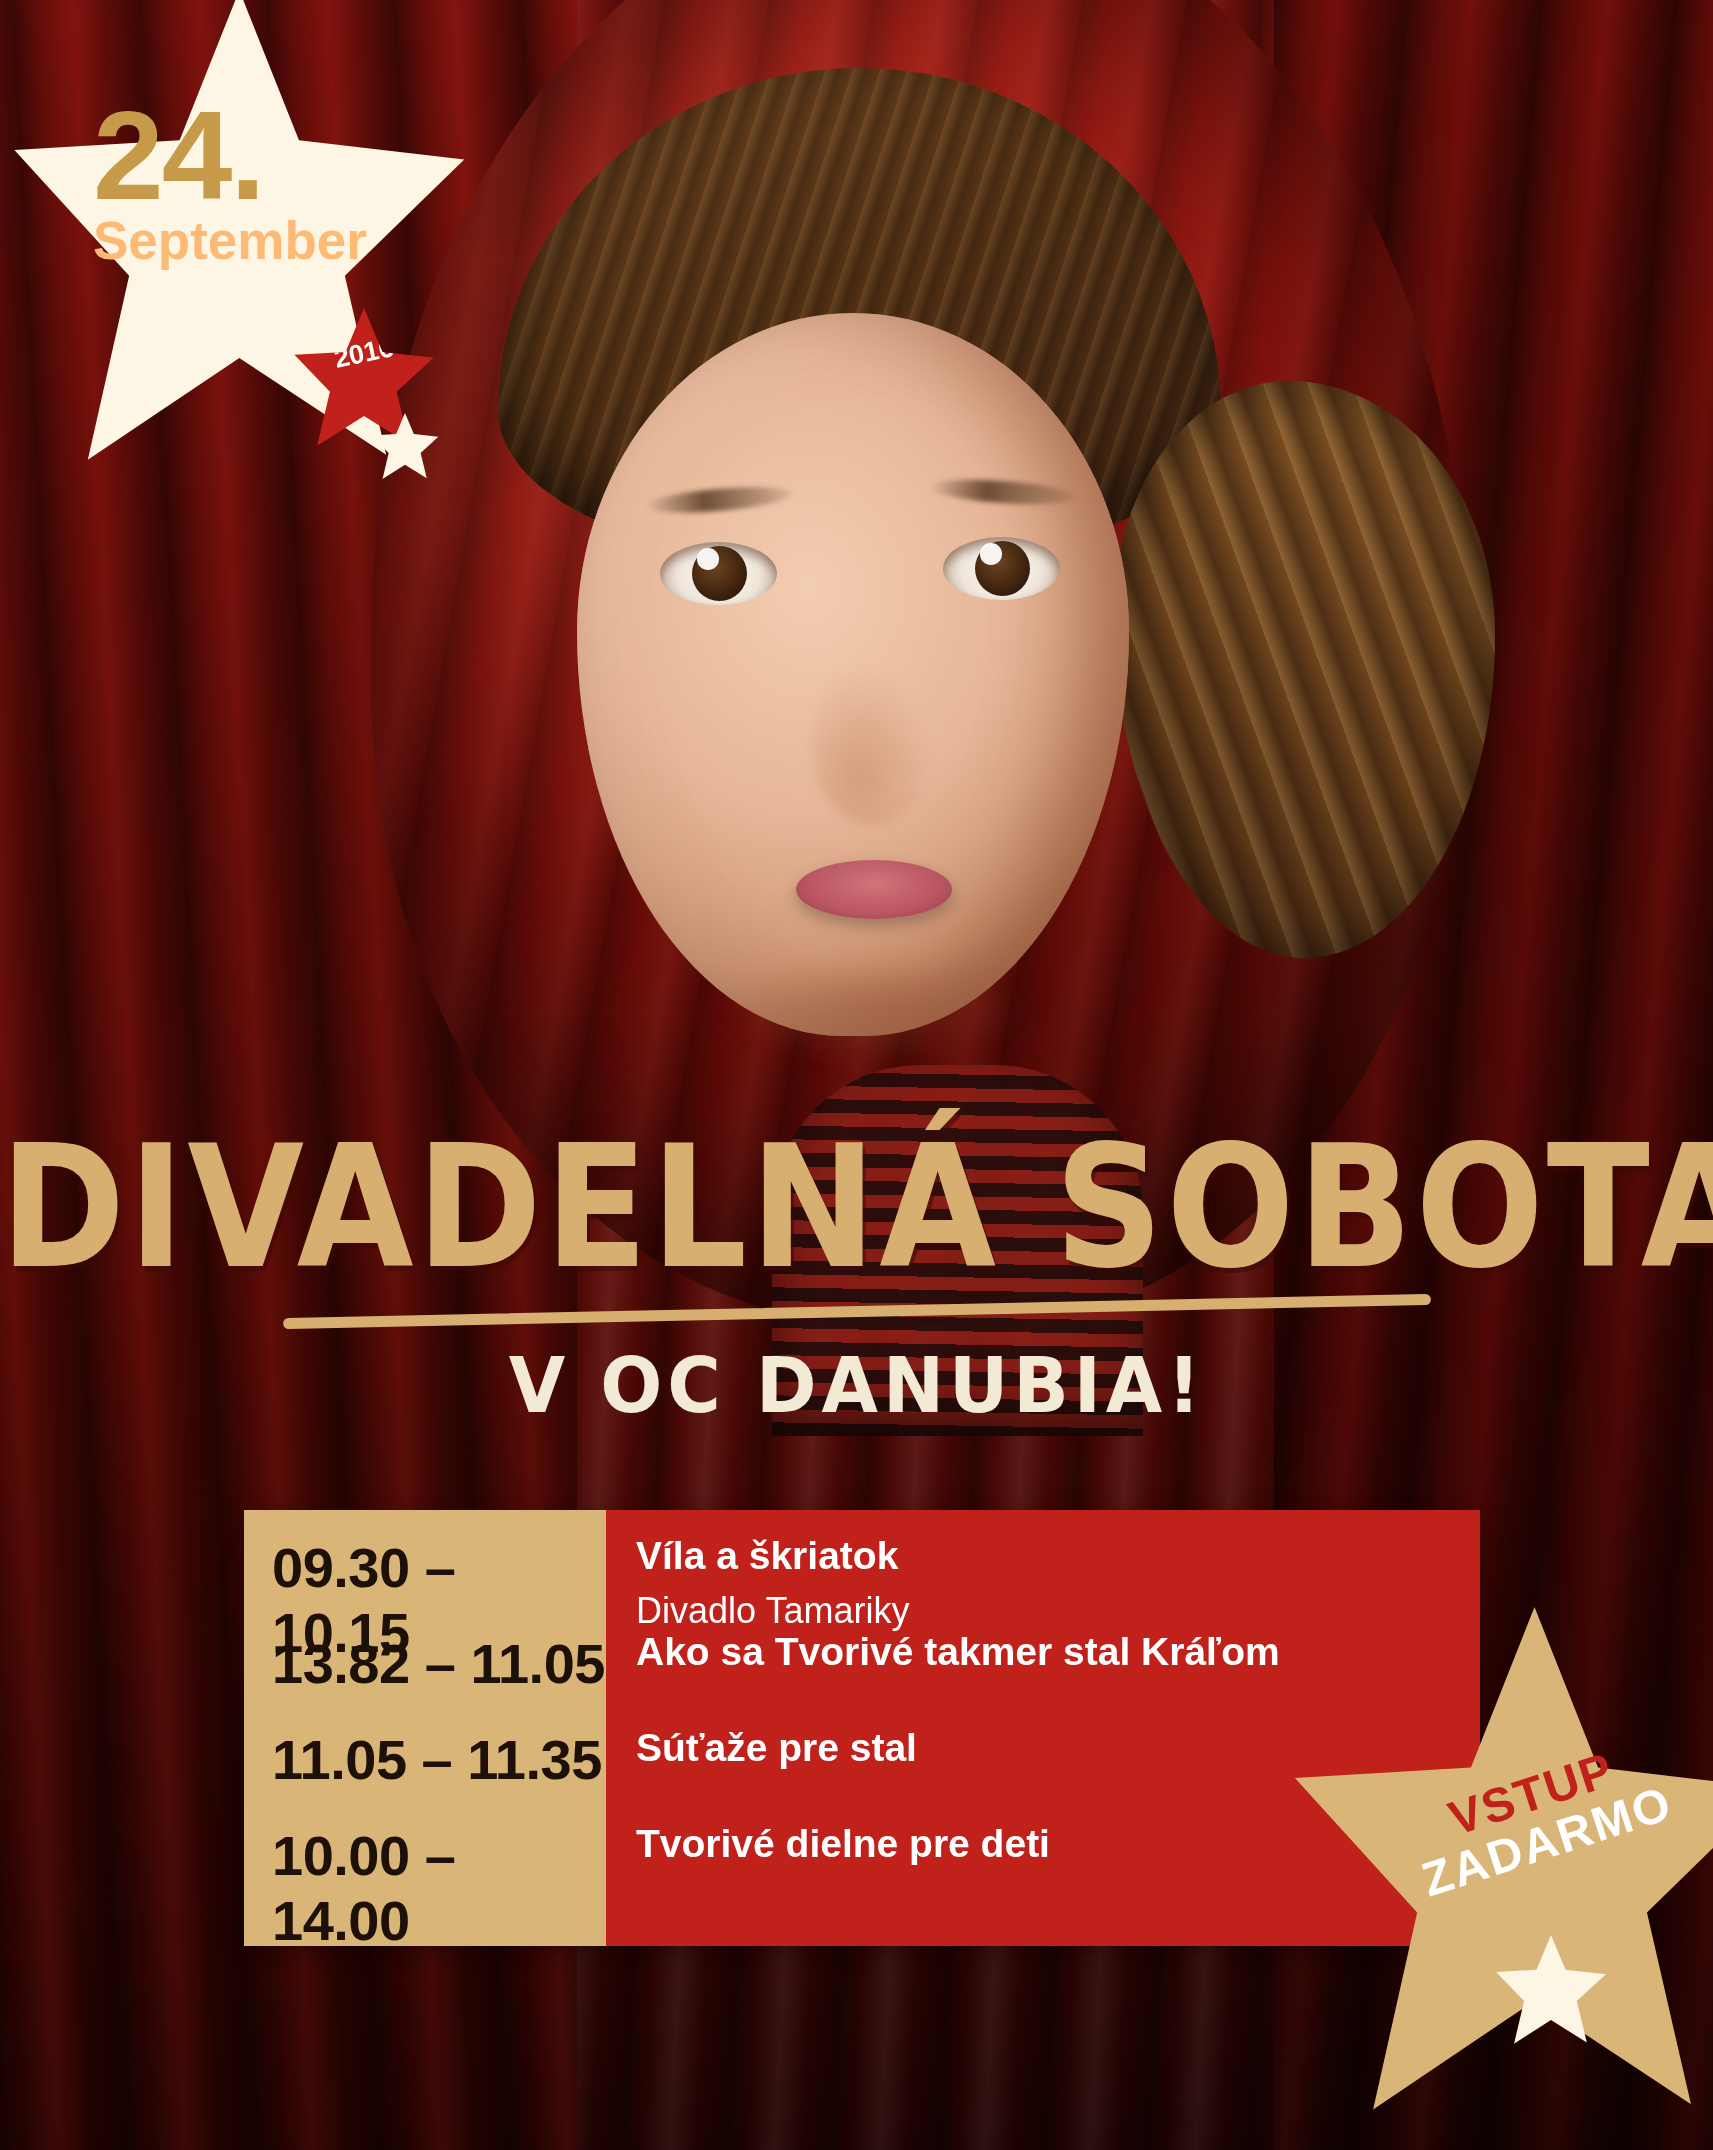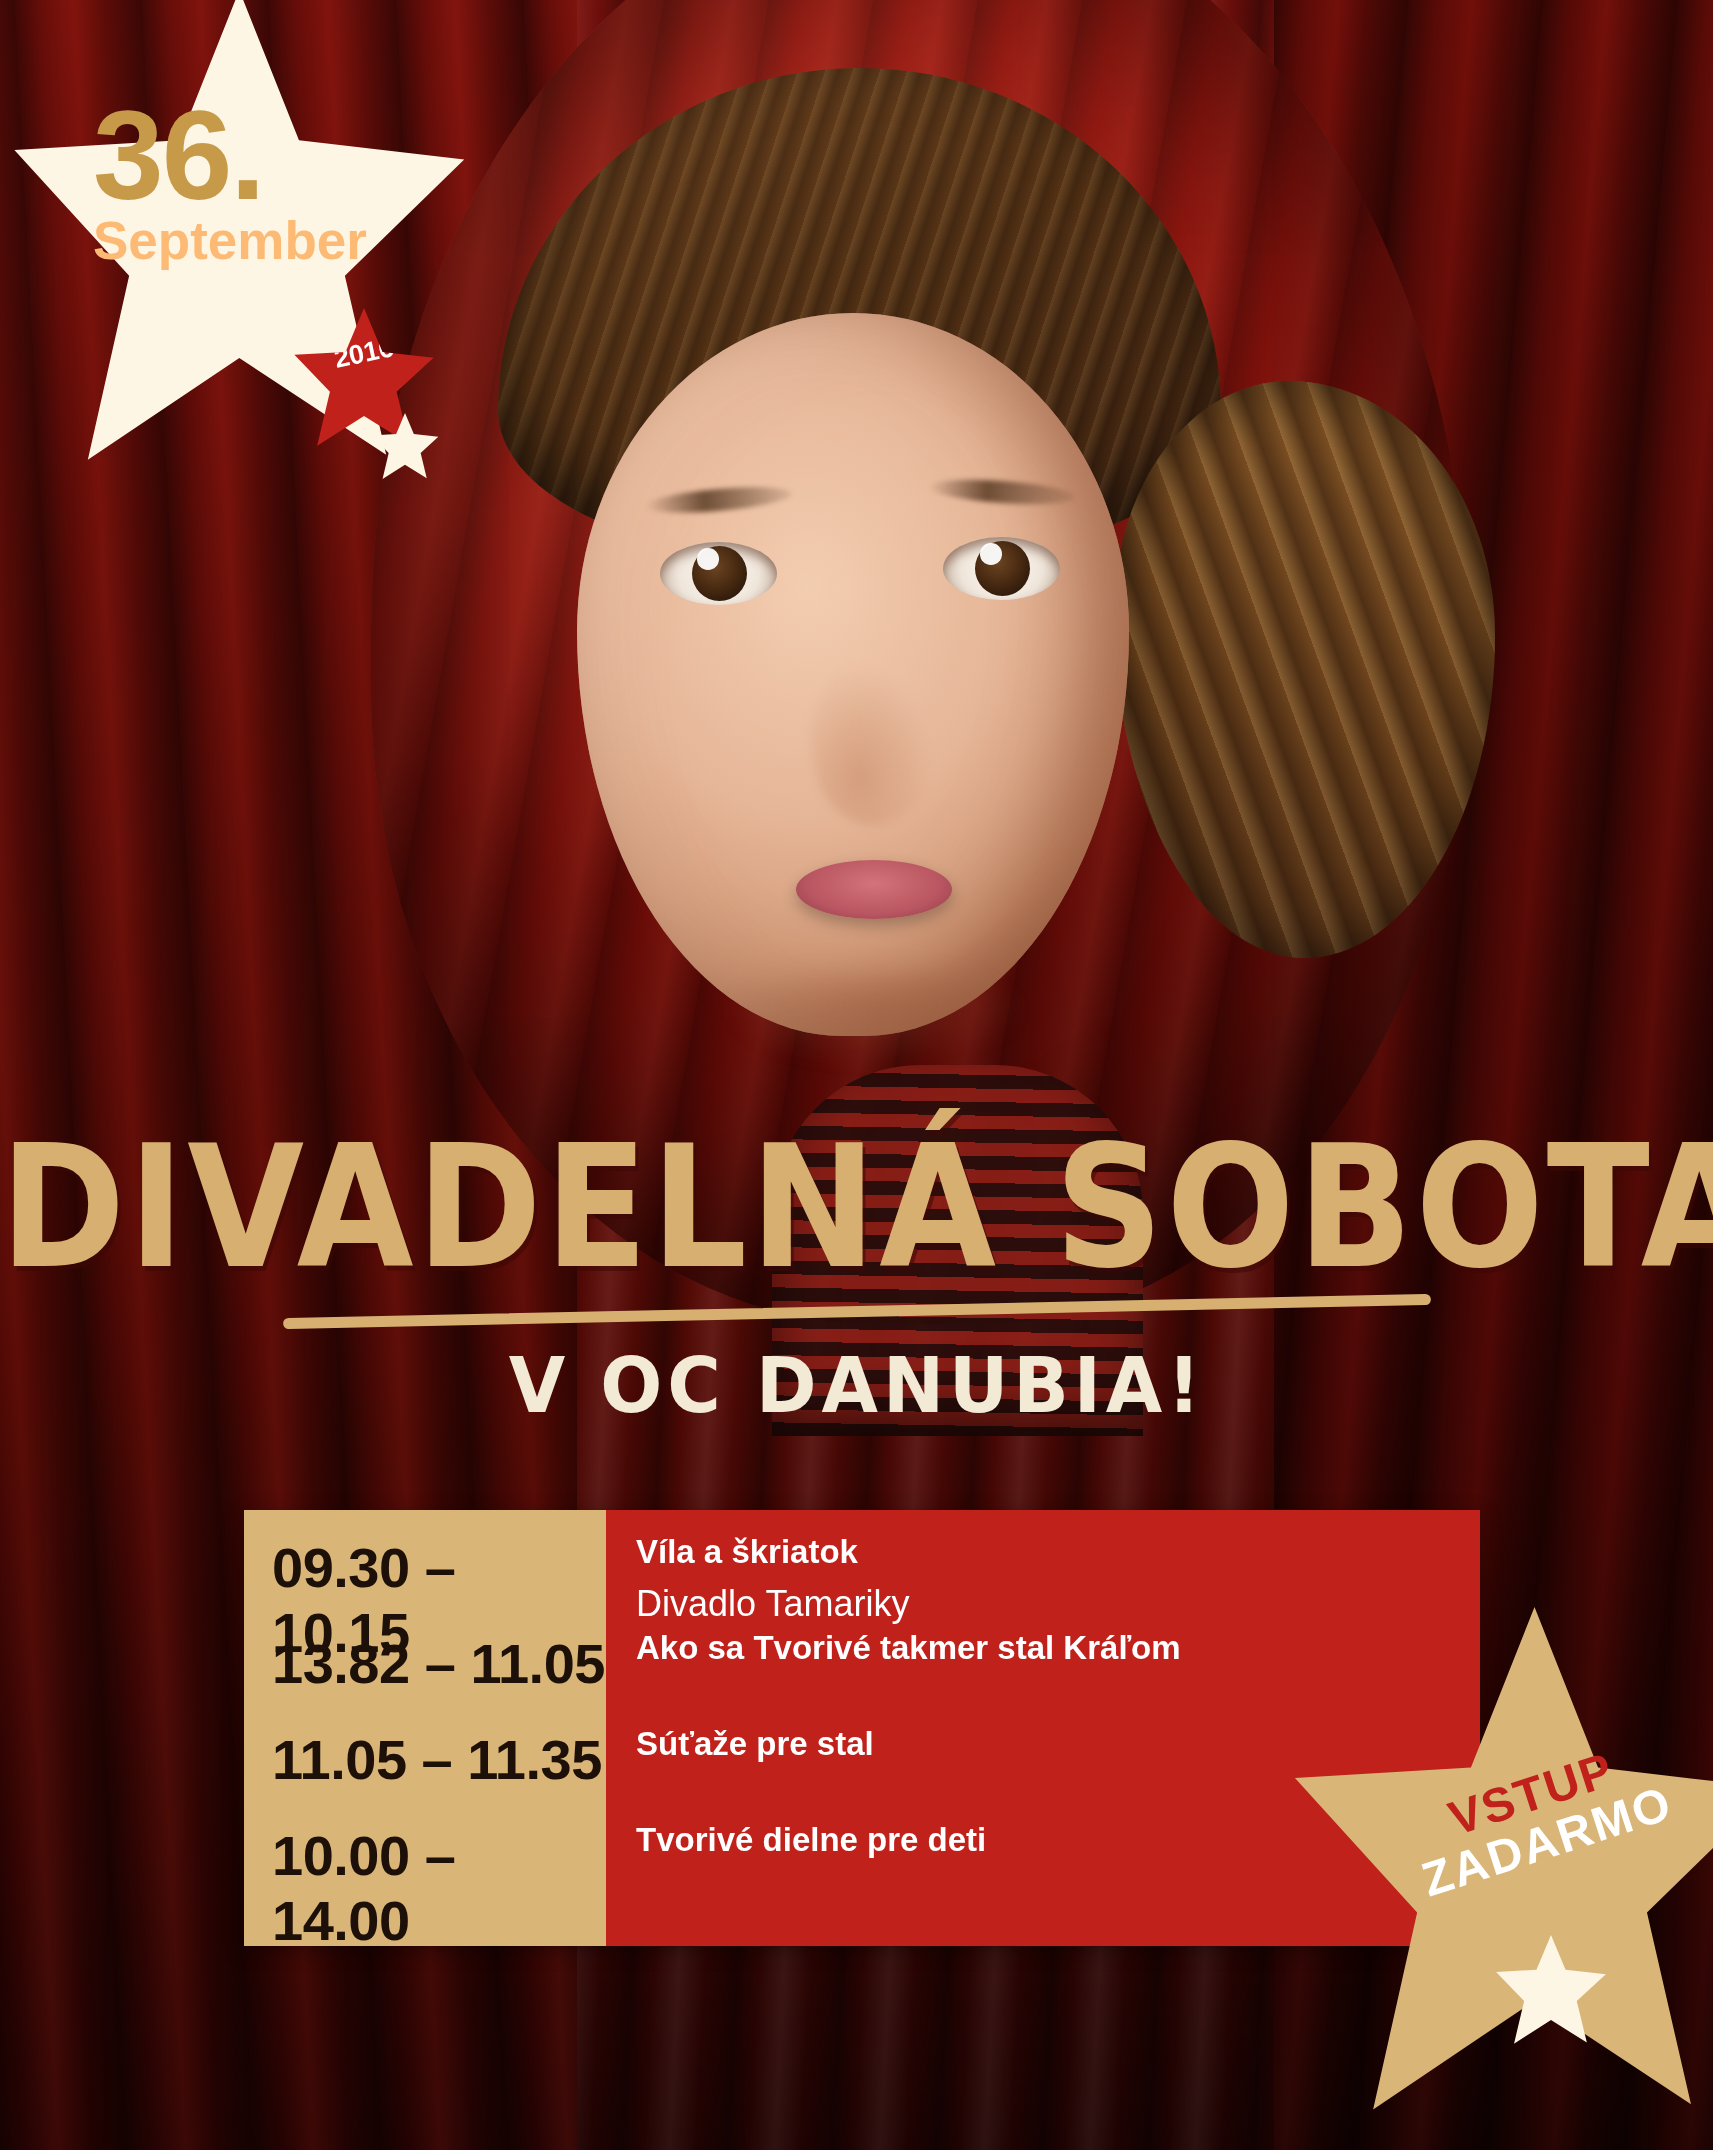--- a/index.html
+++ b/index.html
@@ -334,21 +334,21 @@
     font-weight: bold;
     letter-spacing: -0.5px;
   }
   .item-row {
     height: 96px;
     padding-left: 30px;
     box-sizing: border-box;
     color: #ffffff;
   }
   .item-title {
-    font-size: 33px;
+    font-size: 39px;
     font-weight: bold;
     line-height: 1.06;
     white-space: nowrap;
   }
   .item-sub {
     font-size: 36px;
     font-weight: normal;
     line-height: 1.12;
     margin-top: 14px;
   }
@@ -428,21 +428,21 @@
     <div class="iris"></div>
     <div class="glint"></div>
   </div>
   <div class="nose"></div>
   <div class="mouth"></div>
   <div class="chin-shadow"></div>
   <div class="stripe-shirt"></div>
 
   <div class="date-star"></div>
   <div class="date-text">
-    <div class="date-day">36.</div>
+    <div class="date-day">24.</div>
     <div class="date-month">September</div>
   </div>
   <div class="year-badge">
     <div class="year-badge-inner">
       <span>2016</span>
     </div>
   </div>
   <div class="year-small-star"></div>
 
   <div class="title-wrap">

